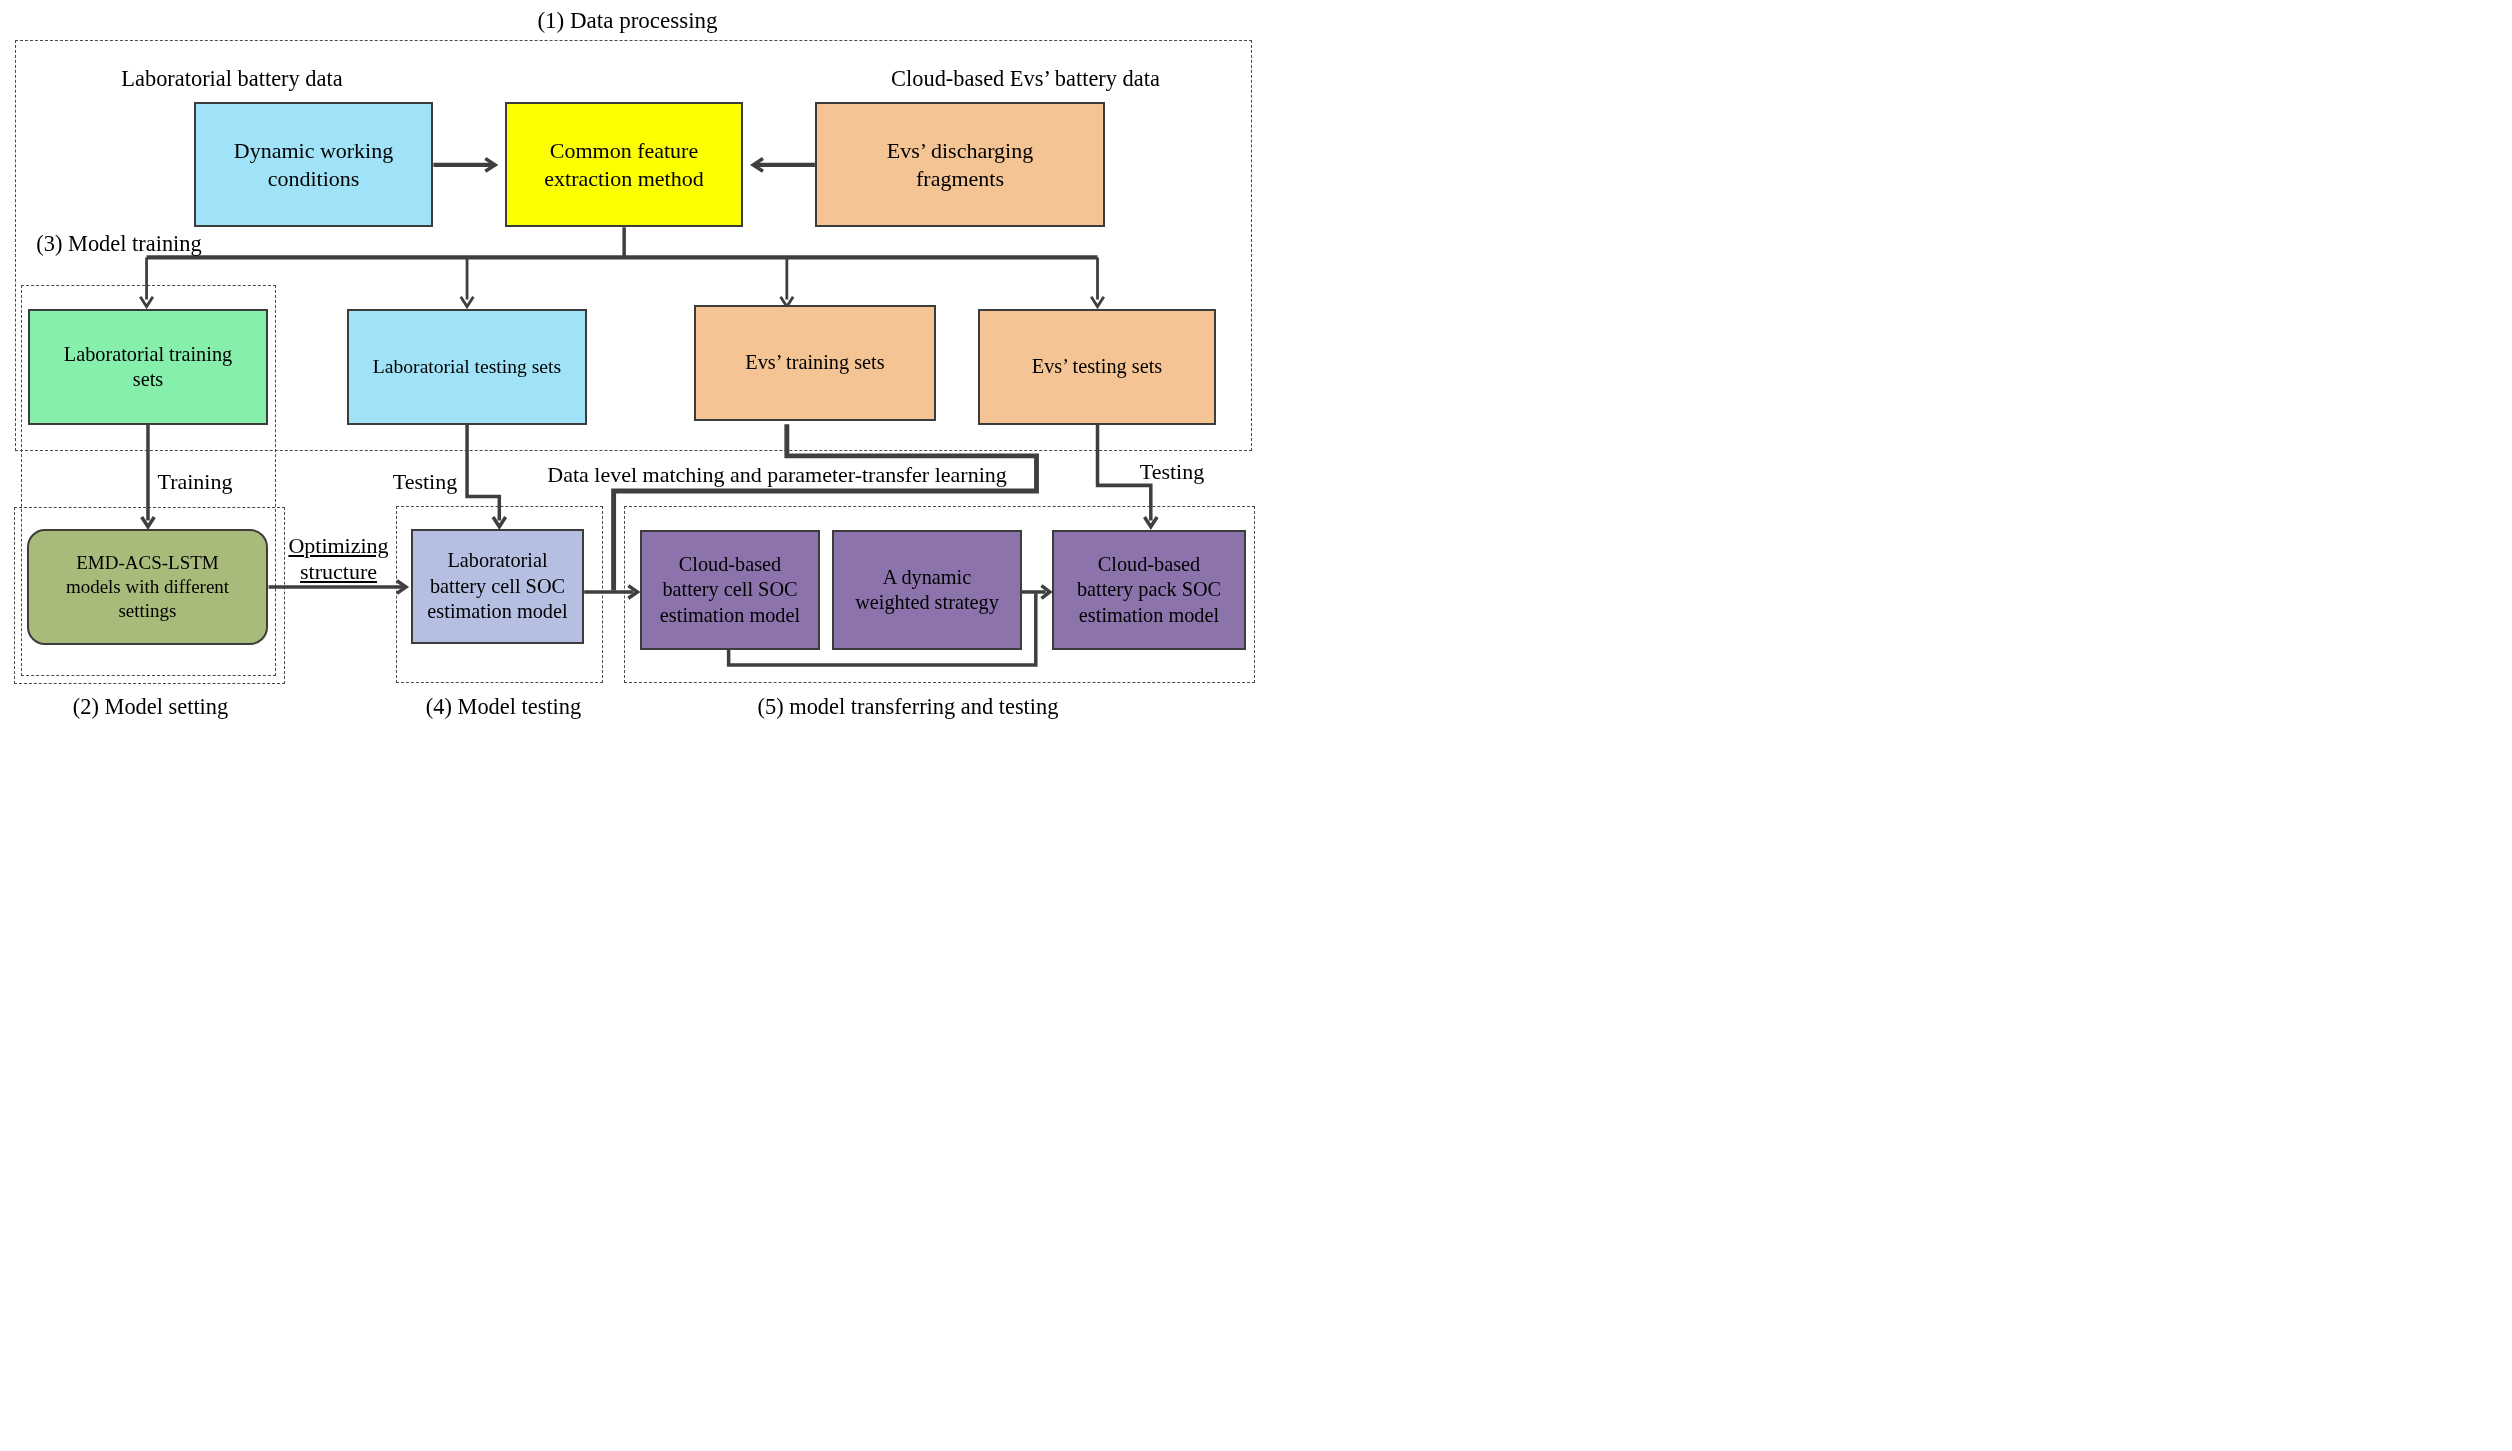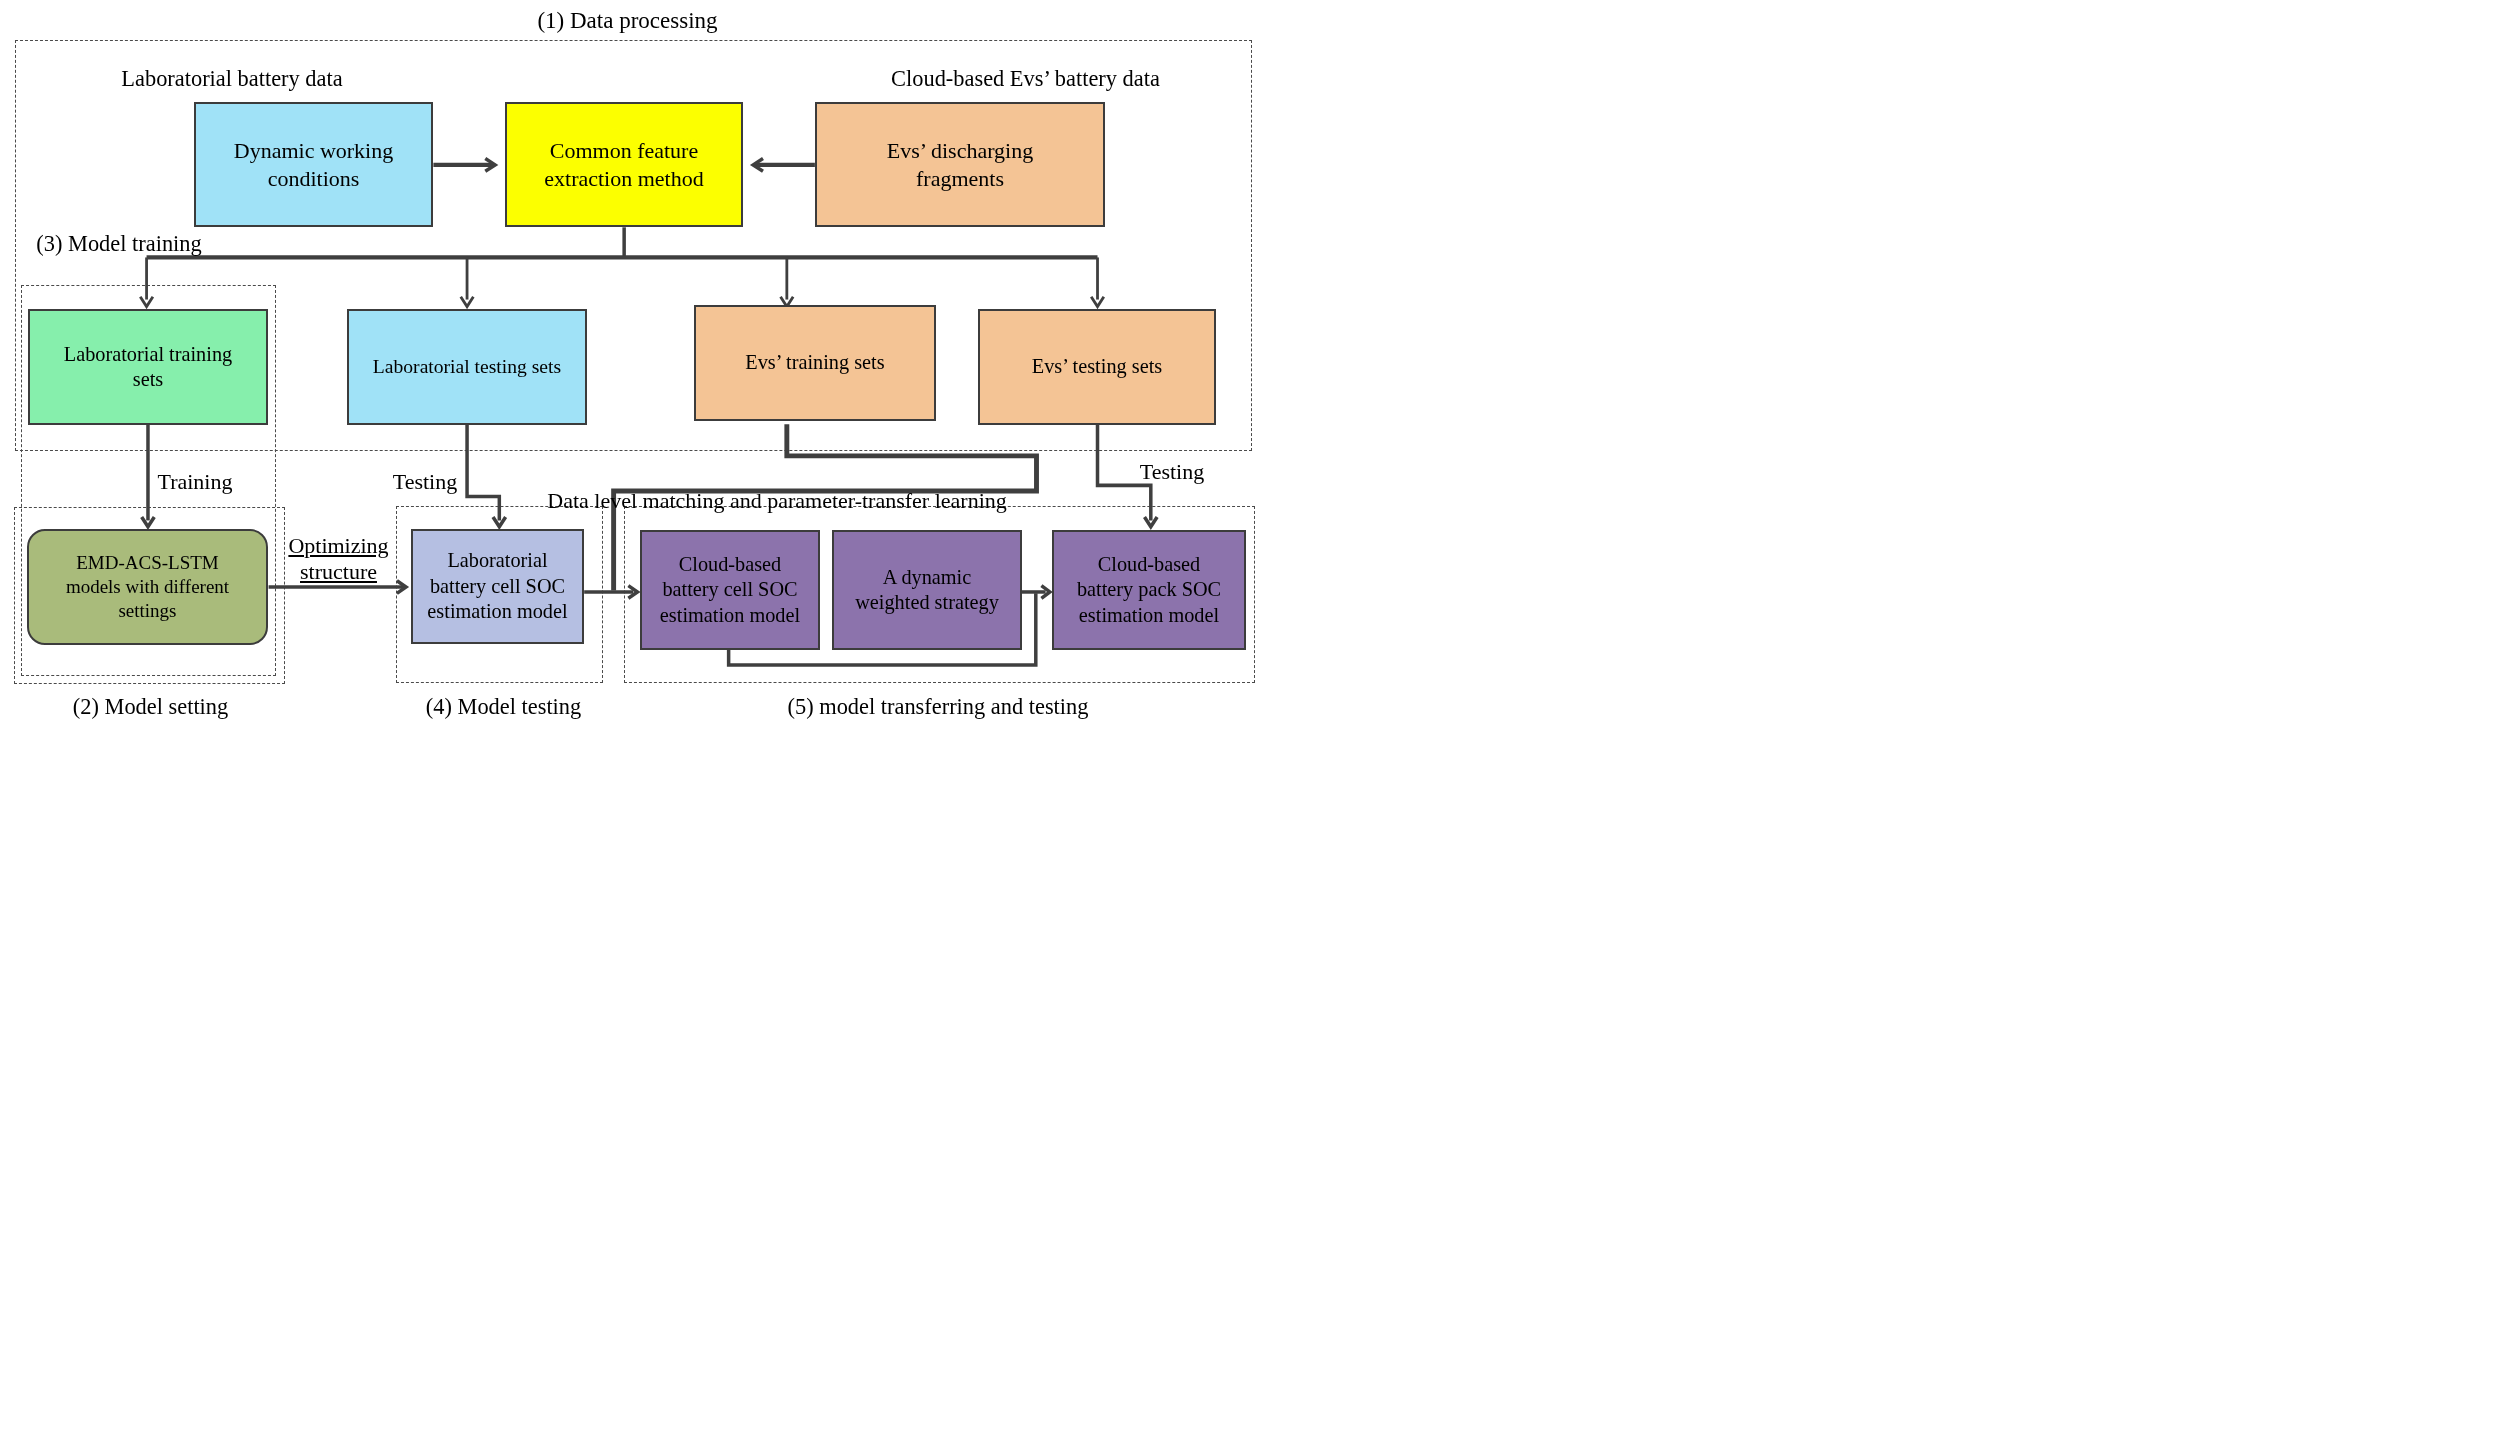--- a/index.html
+++ b/index.html
@@ -100,21 +100,21 @@
   <div class="box fs29" style="left: 1052px; top: 530px; width: 194px; height: 120px; background: rgb(140, 115, 172);">Cloud-based
 battery pack SOC
 estimation model</div>
 
   <div class="lbl fs33" style="left:452px;top:7px;width:351px;">(1) Data processing</div>
   <div class="lbl fs32" style="left:102px;top:66px;width:260px;">Laboratorial battery data</div>
   <div class="lbl fs32" style="left:878px;top:66px;width:295px;">Cloud-based Evs’ battery data</div>
   <div class="lbl fs32" style="left:28px;top:231px;width:182px;">(3) Model training</div>
   <div class="lbl fs31" style="left:151px;top:469px;width:88px;">Training</div>
   <div class="lbl fs31" style="left:381px;top:469px;width:88px;">Testing</div>
-  <div class="lbl fs31" style="left:523px;top:488px;width:508px;">Data level matching and parameter-transfer learning</div>
+  <div class="lbl fs31" style="left:523px;top:462px;width:508px;">Data level matching and parameter-transfer learning</div>
   <div class="lbl fs31" style="left:1128px;top:459px;width:88px;">Testing</div>
   <div class="lbl fs31" style="left:277px;top:533px;width:123px;text-decoration:underline;">Optimizing
 structure</div>
   <div class="lbl fs32" style="left:63px;top:694px;width:175px;">(2) Model setting</div>
   <div class="lbl fs32" style="left:414px;top:694px;width:179px;">(4) Model testing</div>
-  <div class="lbl fs32" style="left:747px;top:694px;width:382px;">(5) model transferring and testing</div>
+  <div class="lbl fs32" style="left:717px;top:694px;width:382px;">(5) model transferring and testing</div>
 </div>
 
 
 </body></html>

